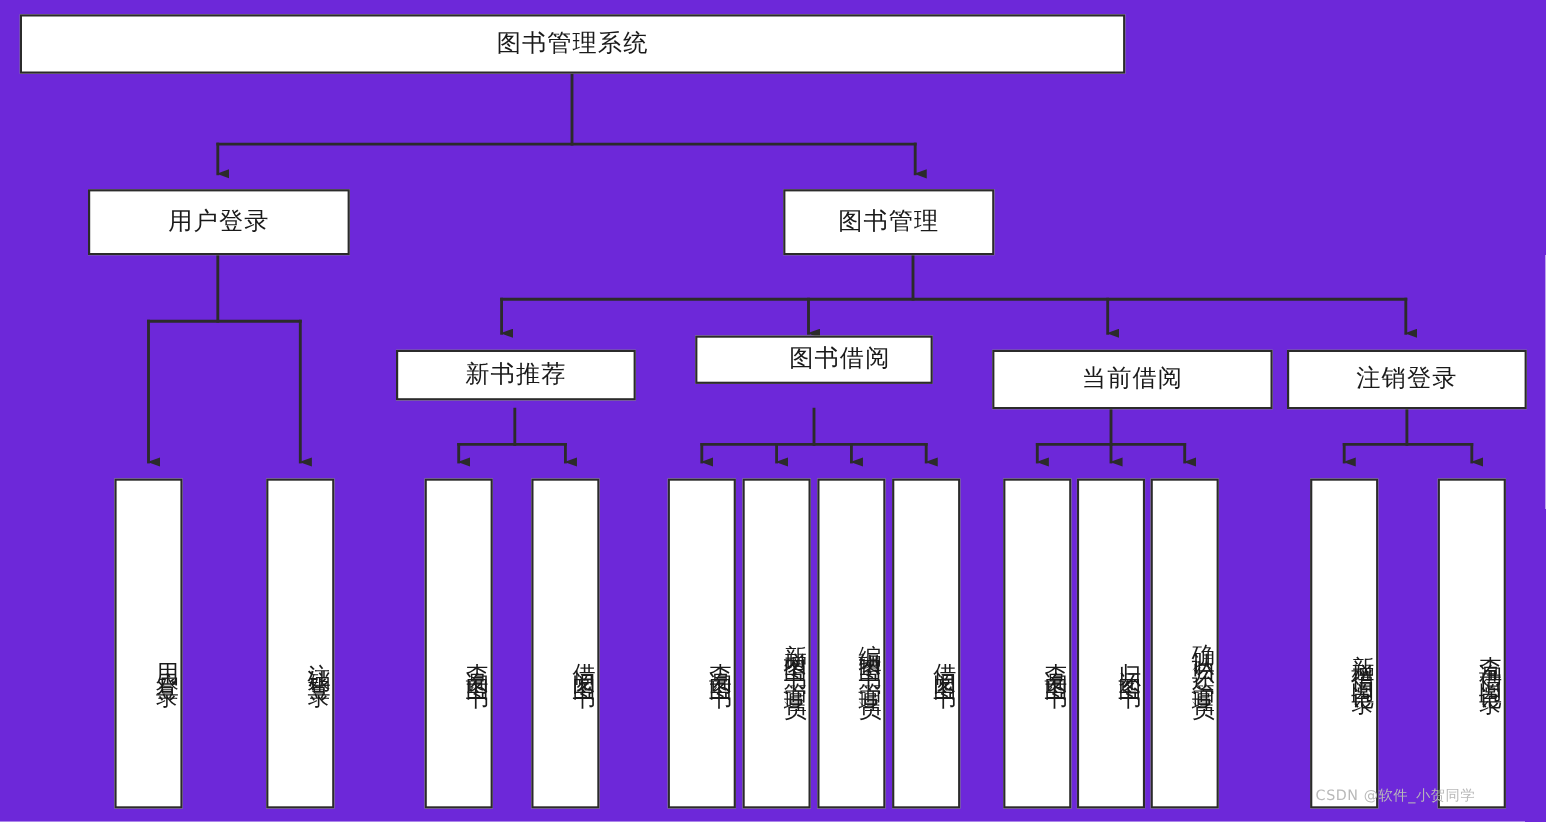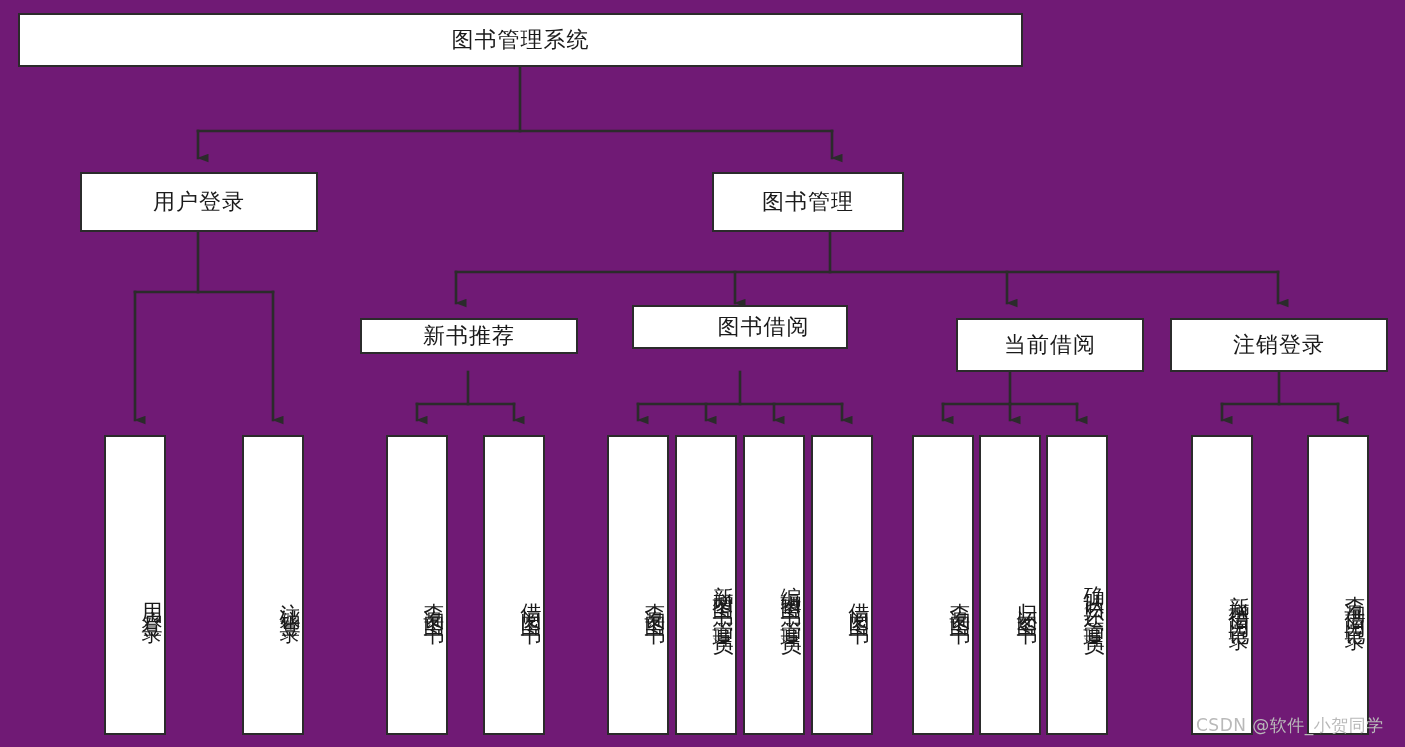--- a/index.html
+++ b/index.html
@@ -5,21 +5,21 @@
 <style>
   html,body{margin:0;padding:0;background:#ffffff;}
   body{
     font-family:"DejaVu Sans","Liberation Sans",sans-serif;
     color:#1a1a1a;
   }
   #diagram{
     position:relative;
     width:1405px;
     height:747px;
-    background:#701a75;
+    background:#6d28d9;
     overflow:hidden;
   }
   svg#edges{
     position:absolute;
     left:0; top:0;
     width:1405px;
     height:747px;
     pointer-events:none;
   }
   .node{
@@ -49,21 +49,21 @@
     padding-top:30px;
     align-items:flex-start;
     justify-content:center;
   }
   .node .lbl{
     display:block;
     white-space:pre;
   }
   .watermark{
     position:absolute;
-    font-size:17px;
+    font-size:13px;
     color:#b9b9b9;
     white-space:nowrap;
     z-index:3;
     letter-spacing:0.5px;
   }
 </style>
 </head>
 <body>
 
 <div id="diagram">
@@ -122,27 +122,27 @@
     <span class="lbl">图书管理系统</span>
   </div>
 
   <div class="node h" style="left:80px; top:172px; width:238px; height:60px;">
     <span class="lbl">用户登录</span>
   </div>
   <div class="node h" style="left:712px; top:172px; width:192px; height:60px;">
     <span class="lbl">图书管理</span>
   </div>
 
-  <div class="node h" style="left:360px; top:318px; width:218px; height:36px;align-items:center;">
+  <div class="node h" style="left:360px; top:318px; width:218px; height:46px;align-items:center;">
     <span class="lbl">新书推荐</span>
   </div>
   <div class="node h" style="left:632px; top:305px; width:216px; height:44px;padding-left:47px;">
     <span class="lbl">图书借阅</span>
   </div>
-  <div class="node h" style="left:956px; top:318px; width:188px; height:54px;">
+  <div class="node h" style="left:902px; top:318px; width:255px; height:54px;">
     <span class="lbl">当前借阅</span>
   </div>
   <div class="node h" style="left:1170px; top:318px; width:218px; height:54px;">
     <span class="lbl">注销登录</span>
   </div>
 
   <div class="node v" style="left:104px; top:435px; width:62px; height:300px;">
     <span class="lbl">用户登录</span>
   </div>
   <div class="node v" style="left:242px; top:435px; width:62px; height:300px;">

